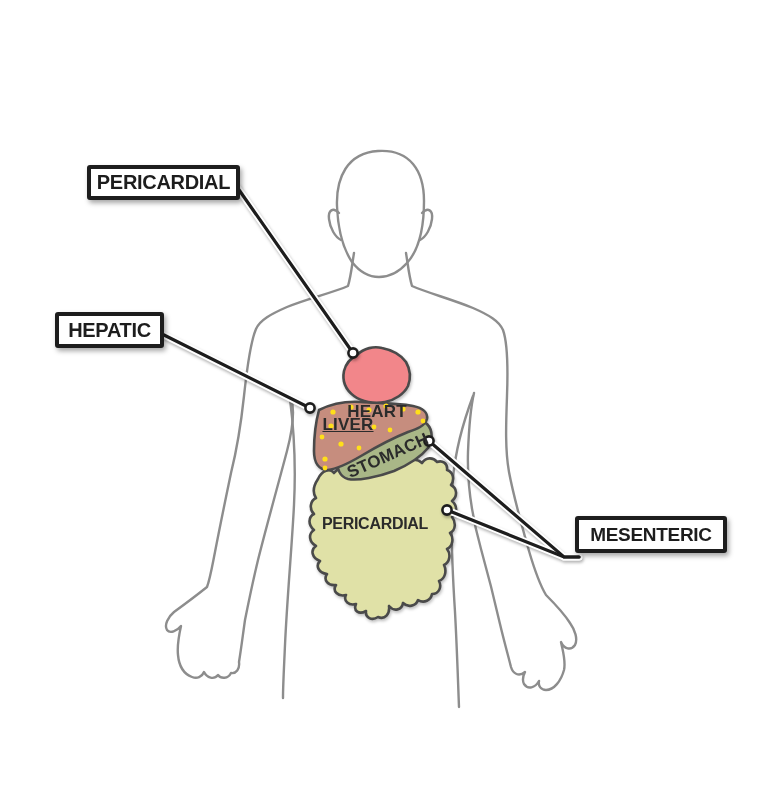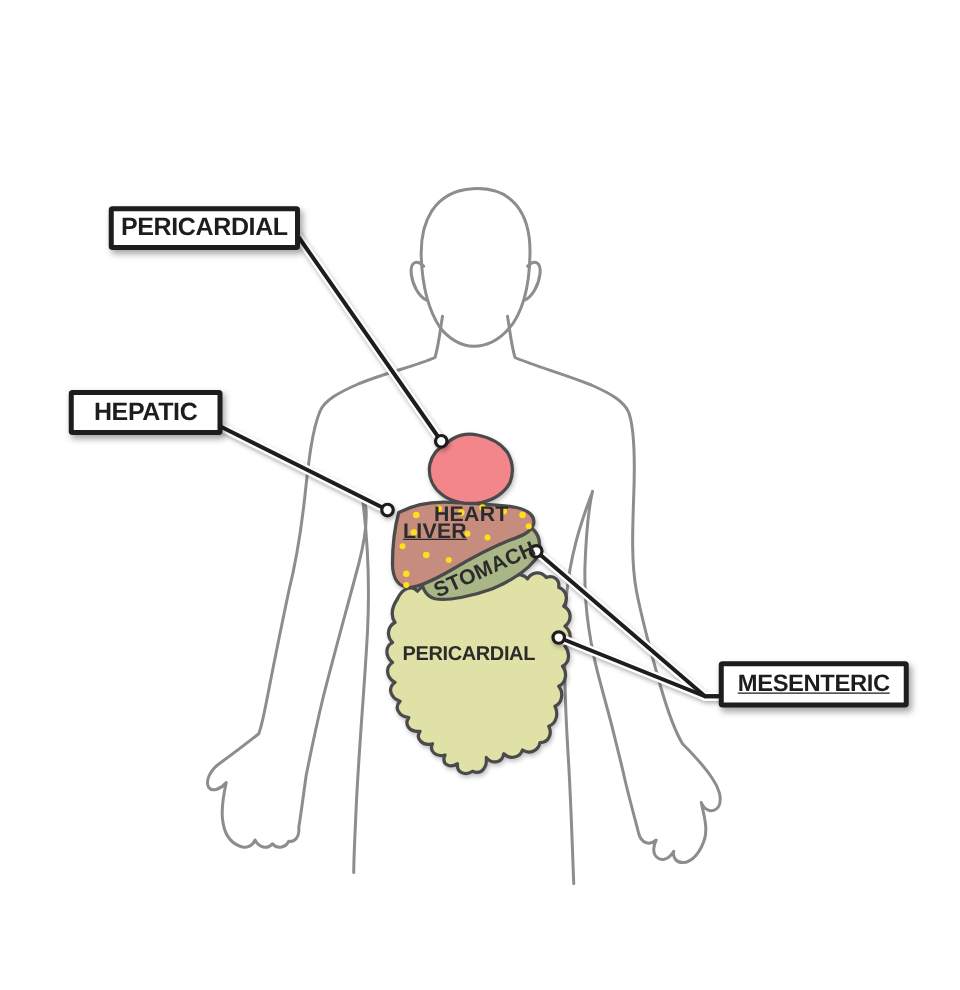--- a/index.html
+++ b/index.html
@@ -21,22 +21,22 @@
   }
   .organ-label{
     position:absolute;font-weight:700;color:#2b2b2b;white-space:nowrap;
     transform:translate(-50%,-50%);letter-spacing:0.2px;
   }
   .organ-label.heart  {left:377px;top:384px;font-size:17px;margin-top:28px;}
   .organ-label.liver  {left:348px;top:425px;font-size:17px;text-decoration:underline;}
   .organ-label.stomach{left:388px;top:456px;font-size:17px;transform:translate(-50%,-50%) rotate(-24deg);}
   .organ-label.intestines{left:375px;top:524px;font-size:16px;letter-spacing:-0.3px;}
   .label-pericardial{left:87px;top:165px;width:153px;height:35px;}
-  .label-hepatic    {left:55px;top:312px;width:123px;height:36px;}
-  .label-mesenteric {left:575px;top:529px;width:152px;height:37px;font-size:19px;text-decoration:underline;}
+  .label-hepatic    {left:55px;top:312px;width:109px;height:36px;}
+  .label-mesenteric {left:575px;top:516px;width:152px;height:37px;font-size:19px;}
 </style>
 </head>
 <body>
 
 <div class="stage">
 
   <svg width="768" height="792" viewBox="0 0 768 792">
 
     <g class="body-lines" fill="none" stroke-width="2.4" stroke-linecap="round" stroke-linejoin="round">
       <path fill="#ffffff" d="M 352,262 C 344,250 338,231 337,206 C 336,178 347,153 378,151 C 410,149 424,171 424,201 C 424,231 417,252 407,263 C 399,272 389,277 379,277 C 369,277 359,271 352,262 Z" stroke="#8d8d8d"></path>

